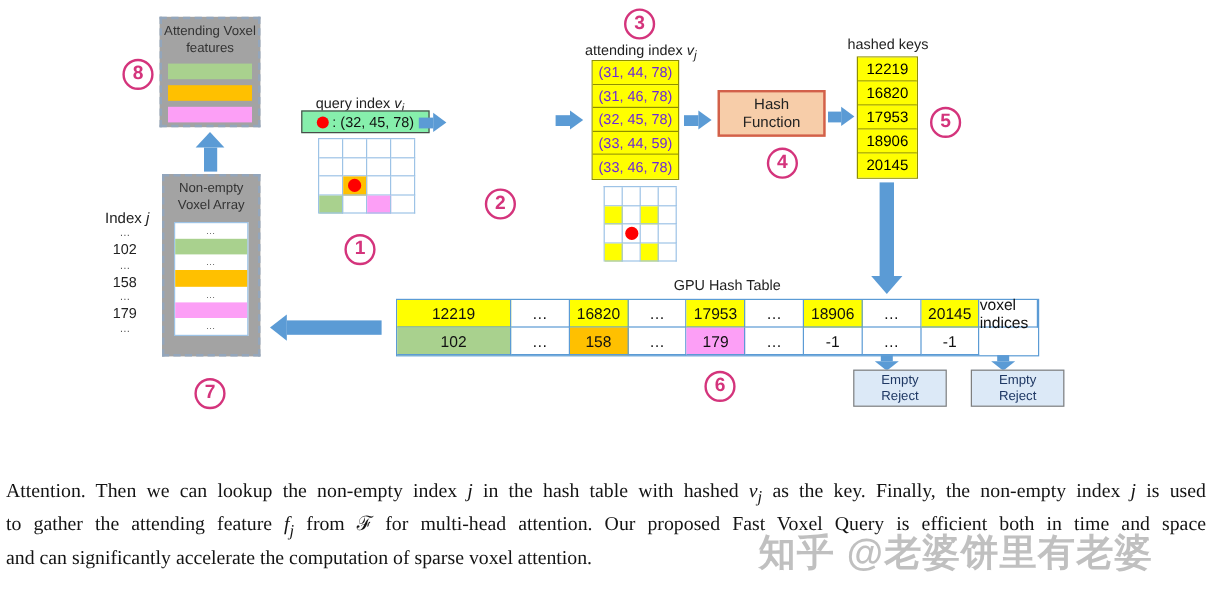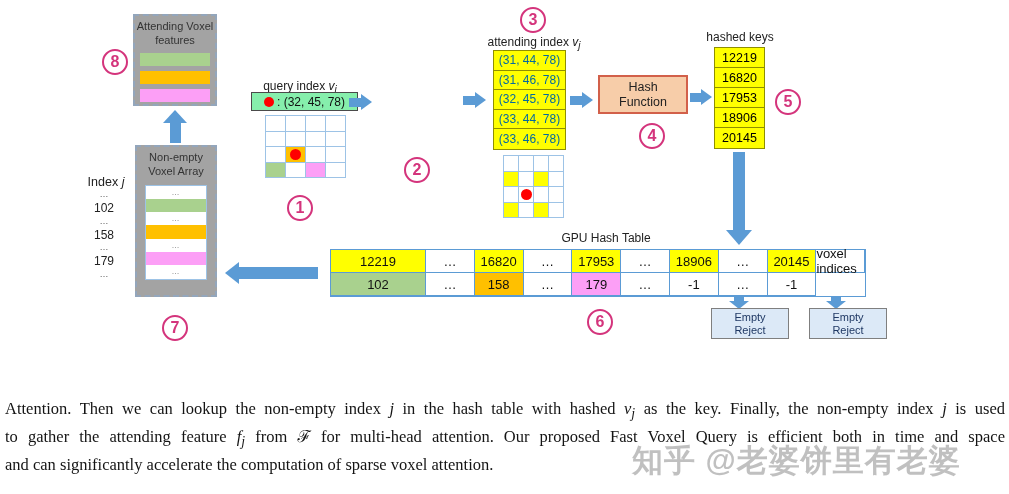--- a/index.html
+++ b/index.html
@@ -41,21 +41,21 @@
   
   .attn{position:absolute;left:373px;top:55px;width:87px;height:90px;border:2px solid var(--pborder);
         border-radius:14px;background:var(--peach);}
   .attn .inner{position:absolute;left:9px;width:67px;height:32px;background:#ECECEC;border:1px solid #8a8a8a;
         display:flex;align-items:center;justify-content:center;text-align:center;font-size:11.5px;color:#222;line-height:1.2;}
   
   .ystack{position:absolute;border:1px solid var(--ybord);background:#fff;}
   .ycell{height:19.6px;background:var(--yellow);border-bottom:1px solid var(--ybord);
          display:flex;align-items:center;justify-content:center;font-size:12px;}
   .ycell:last-child{border-bottom:none;}
-  .redtxt{color:#0369a1;}
+  .redtxt{color:#6d28d9;}
   
   .hashfn{position:absolute;left:598px;top:75px;width:90px;height:39px;background:var(--peach);border:2px solid #D2604A;
           display:flex;align-items:center;justify-content:center;text-align:center;font-size:12.5px;color:#222;line-height:1.2;}
   .hashfn span{width:58px;}
   
   .arrR{position:absolute;display:flex;align-items:center;}
   .arrR .b{height:9px;background:var(--blue);}
   .arrR .h{width:0;height:0;border-top:8px solid transparent;border-bottom:8px solid transparent;border-left:11px solid var(--blue);}
   .arrL{position:absolute;display:flex;align-items:center;}
   .arrL .h{width:0;height:0;border-top:11px solid transparent;border-bottom:11px solid transparent;border-right:14px solid var(--blue);}
@@ -172,21 +172,21 @@
   <div class="arrR" style="left:463px;top:92px;">
     <div class="b" style="width:12px;"></div>
       <div class="h"></div>
   </div>
 
   <div class="abs lbl" style="left:478px;top:35px;width:112px;">attending index <i>v</i><sub><i>j</i></sub></div>
   <div class="ystack" style="left:493px;top:50px;width:73px;">
     <div class="ycell redtxt">(31, 44, 78)</div>
     <div class="ycell redtxt">(31, 46, 78)</div>
     <div class="ycell redtxt">(32, 45, 78)</div>
-    <div class="ycell redtxt">(33, 44, 78)</div>
+    <div class="ycell redtxt">(33, 44, 59)</div>
     <div class="ycell redtxt">(33, 46, 78)</div>
   </div>
 
   <div class="vgrid" style="left:503px;top:155px;grid-template-columns:repeat(4,15px);grid-auto-rows:15.5px;">
     <div class="cell"></div>
       <div class="cell"></div>
       <div class="cell"></div>
       <div class="cell"></div>
     <div class="cell bg-yellow"></div>
     <div class="cell"></div>

